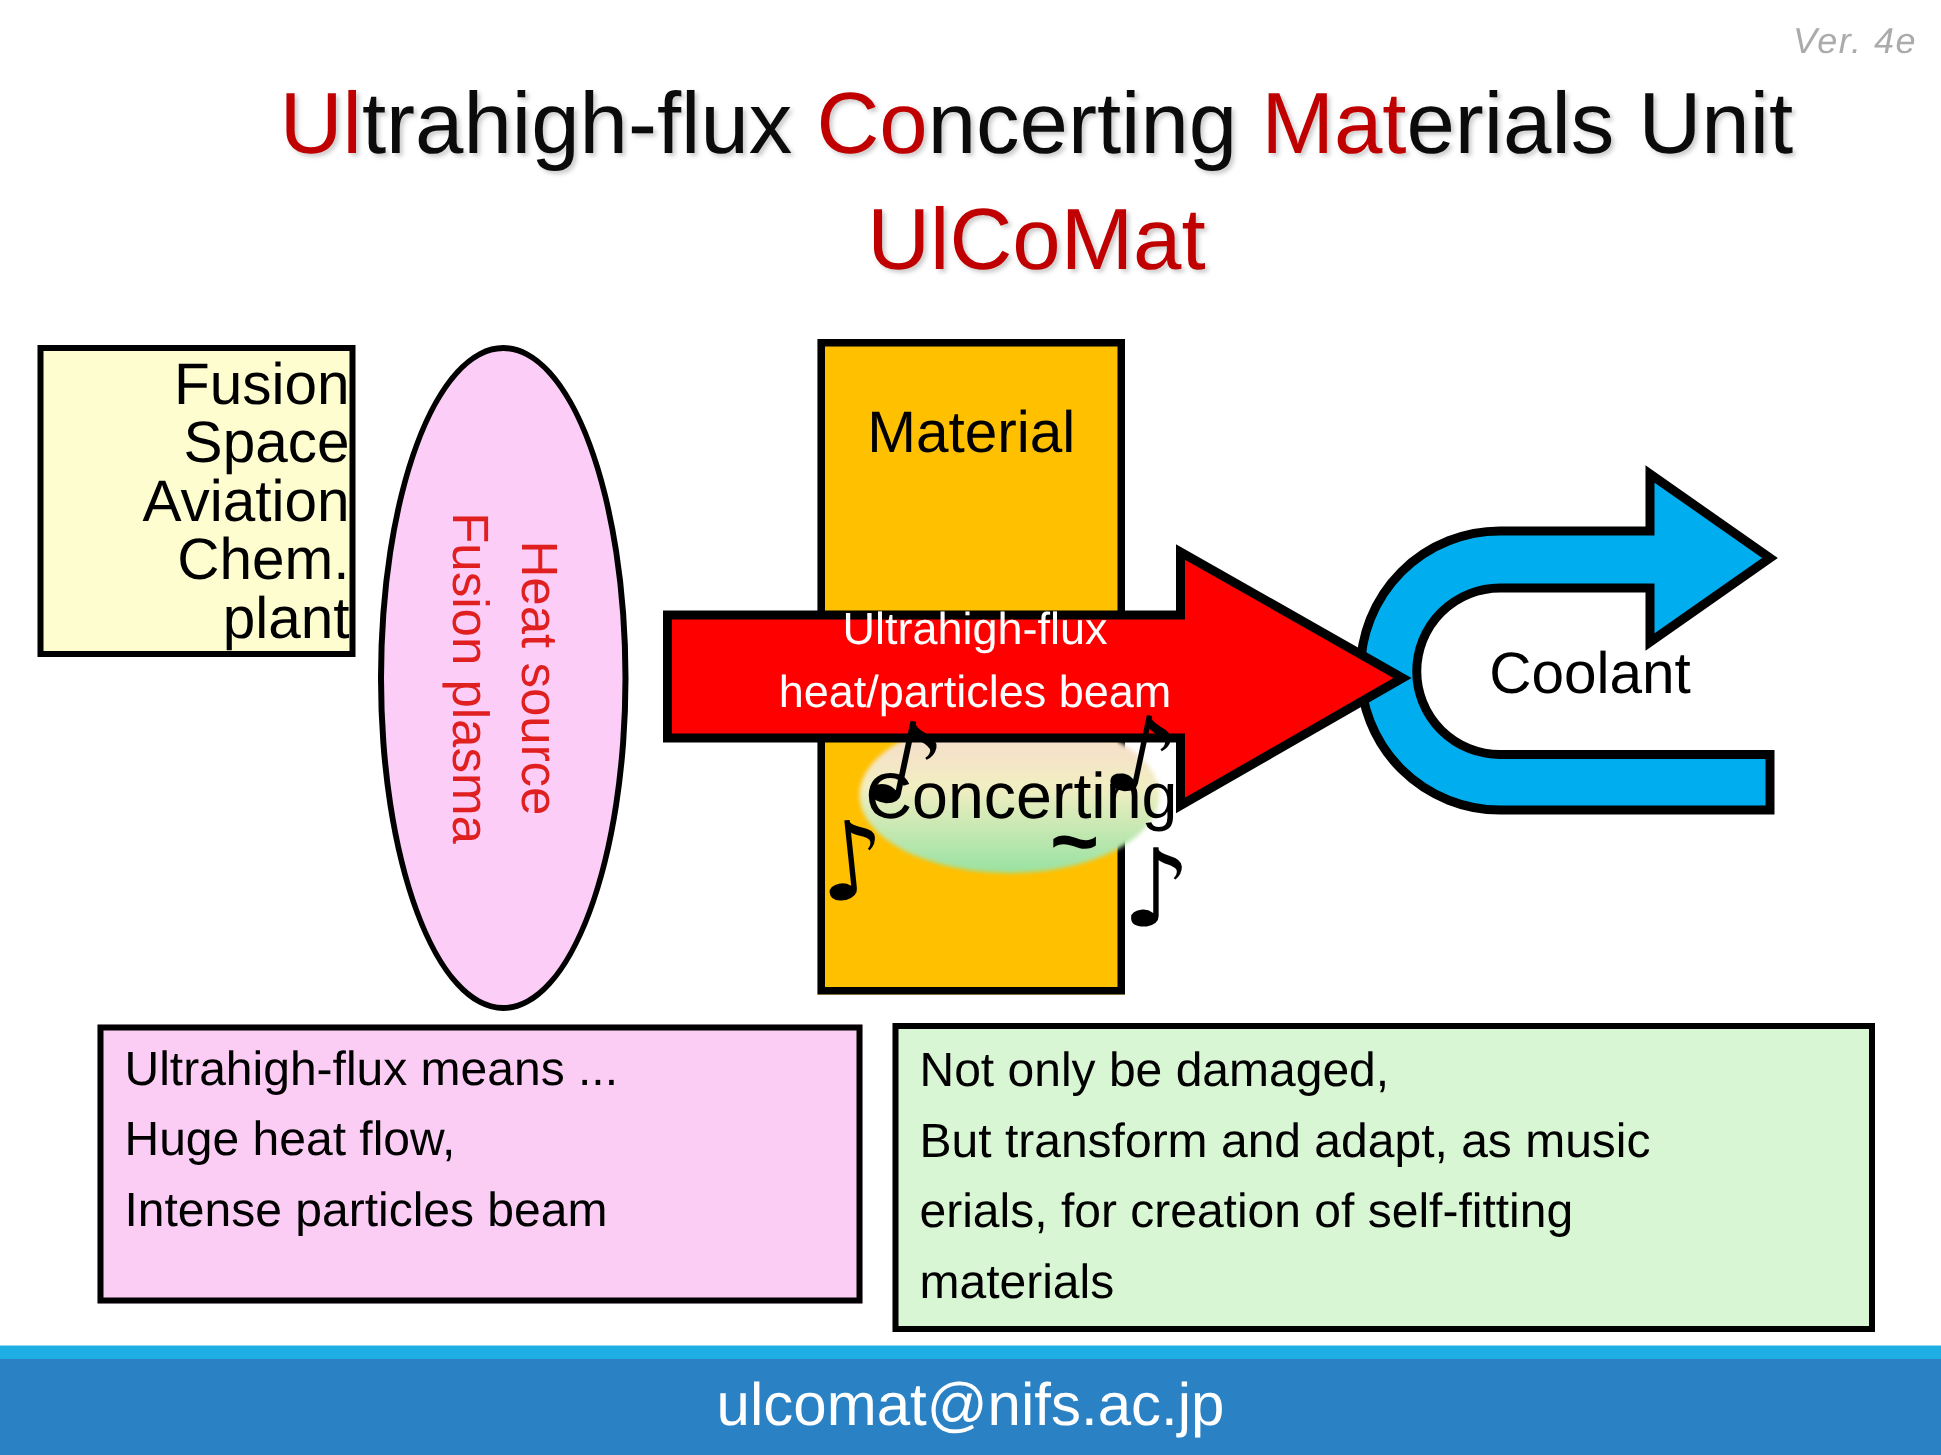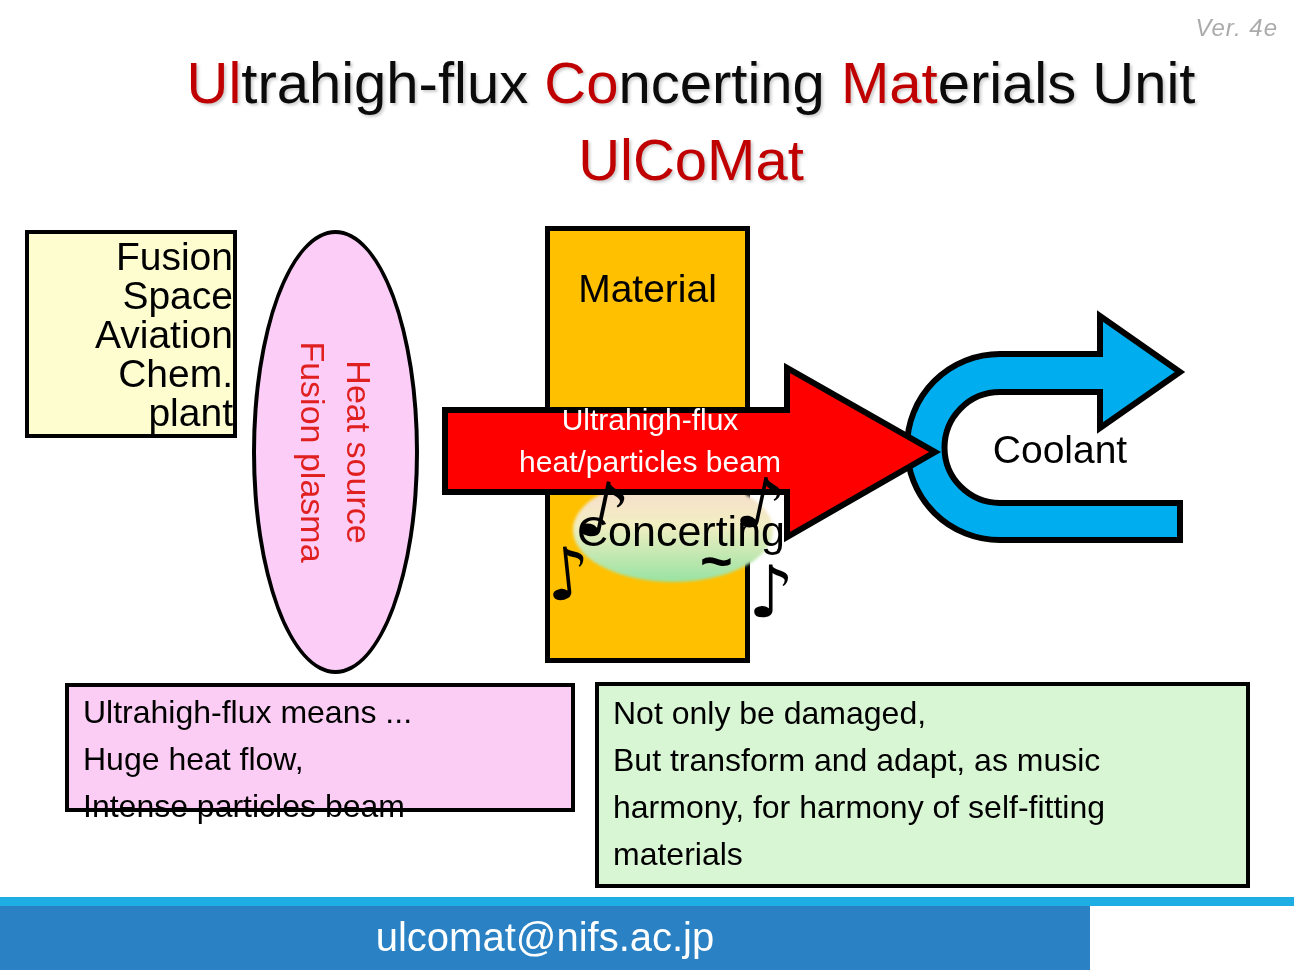--- a/index.html
+++ b/index.html
@@ -54,30 +54,30 @@
 
   .note{z-index:4;font-family:"DejaVu Sans",sans-serif;color:#000;line-height:1;
         transform-origin:center;}
   .n1{left:578px;top:472px;font-size:78px;transform:rotate(12deg);}
   .n2{left:545px;top:538px;font-size:72px;transform:rotate(-6deg);}
   .n3{left:738px;top:468px;font-size:72px;transform:rotate(12deg);}
   .n4{left:748px;top:556px;font-size:72px;}
   .tilde{left:700px;top:528px;font-size:56px;font-weight:bold;z-index:4;}
 
   
-  .pink-box{left:65px;top:683px;width:510px;height:129px;box-sizing:border-box;
+  .pink-box{left:65px;top:683px;width:510px;height:186px;box-sizing:border-box;
             background:#FBCDF5;border:4px solid #000;
             font-size:32px;line-height:47px;padding:2px 0 16px 14px;}
   .green-box{left:595px;top:682px;width:655px;height:206px;box-sizing:border-box;
              background:#D9F6D4;border:4px solid #000;
              font-size:32px;line-height:47px;padding:4px 0 0 14px;}
 
   
   .footer-strip{left:0;top:897px;width:1294px;height:9px;background:#1FAEE3;}
-  .footer-bar{left:0;top:906px;width:1090px;height:64px;background:#2A82C4;
+  .footer-bar{left:0;top:906px;width:1294px;height:64px;background:#2A82C4;
               color:#fff;text-align:center;font-size:40px;line-height:62px;}
 </style>
 </head>
 <body>
 
 <div class="abs ver">Ver. 4e</div>
 
 <div class="abs title">
   <div><span class="t-red">Ul</span><span class="t-black">trahigh-flux </span><span class="t-red">Co</span><span class="t-black">ncerting </span><span class="t-red">Mat</span><span class="t-black">erials Unit</span></div>
   <div class="t-red">UlCoMat</div>
@@ -124,20 +124,20 @@
 
 <div class="abs pink-box">
   <div>Ultrahigh-flux means ...</div>
   <div>Huge heat flow,</div>
   <div>Intense particles beam</div>
 </div>
 
 <div class="abs green-box">
   <div>Not only be damaged,</div>
   <div>But transform and adapt, as music</div>
-  <div>harmony, for harmony of self-fitting</div>
+  <div>erials, for creation of self-fitting</div>
   <div>materials</div>
 </div>
 
 <div class="abs footer-strip"></div>
 <div class="abs footer-bar">
   <span>ulcomat@nifs.ac.jp</span>
 </div>
 
 </body></html>

